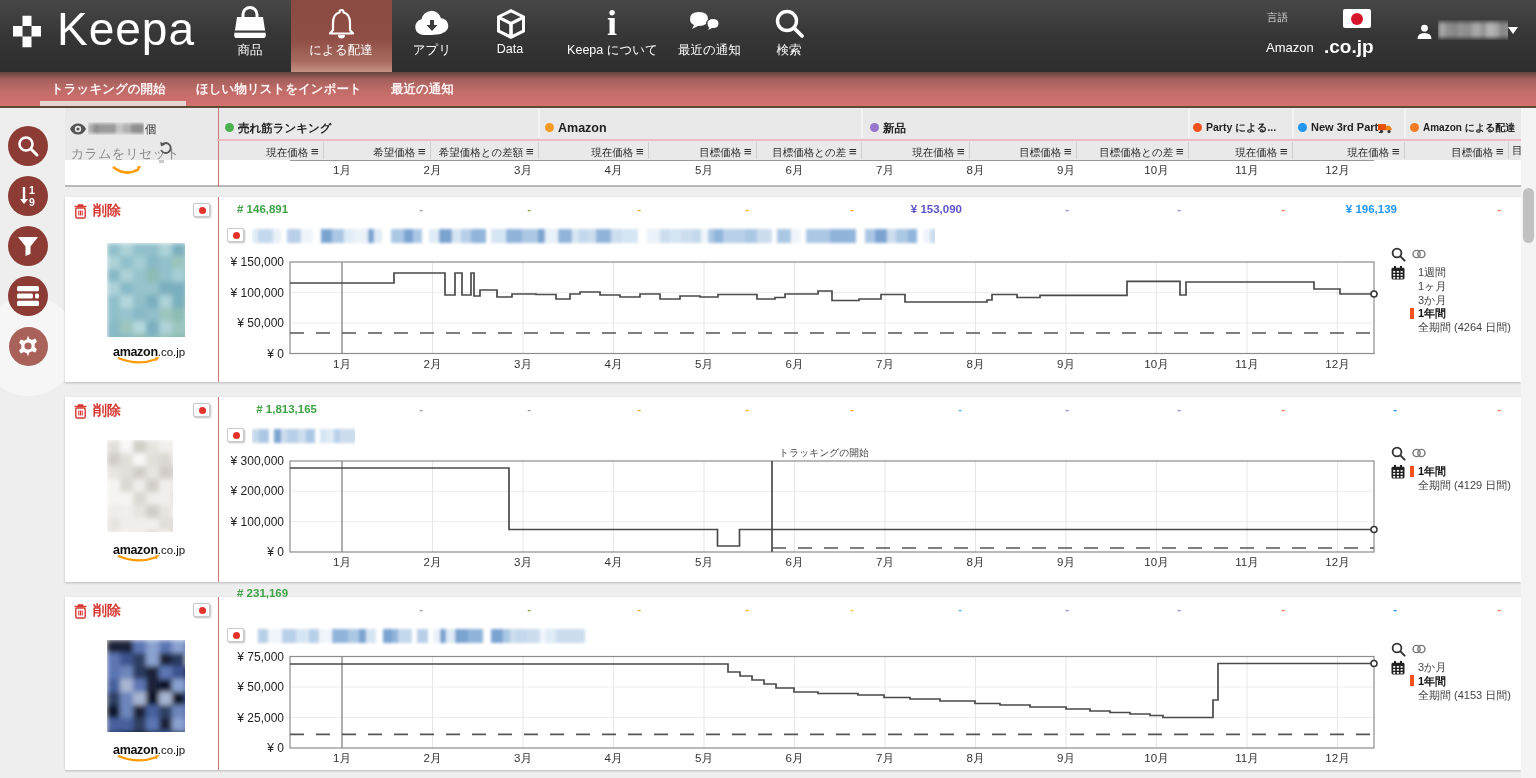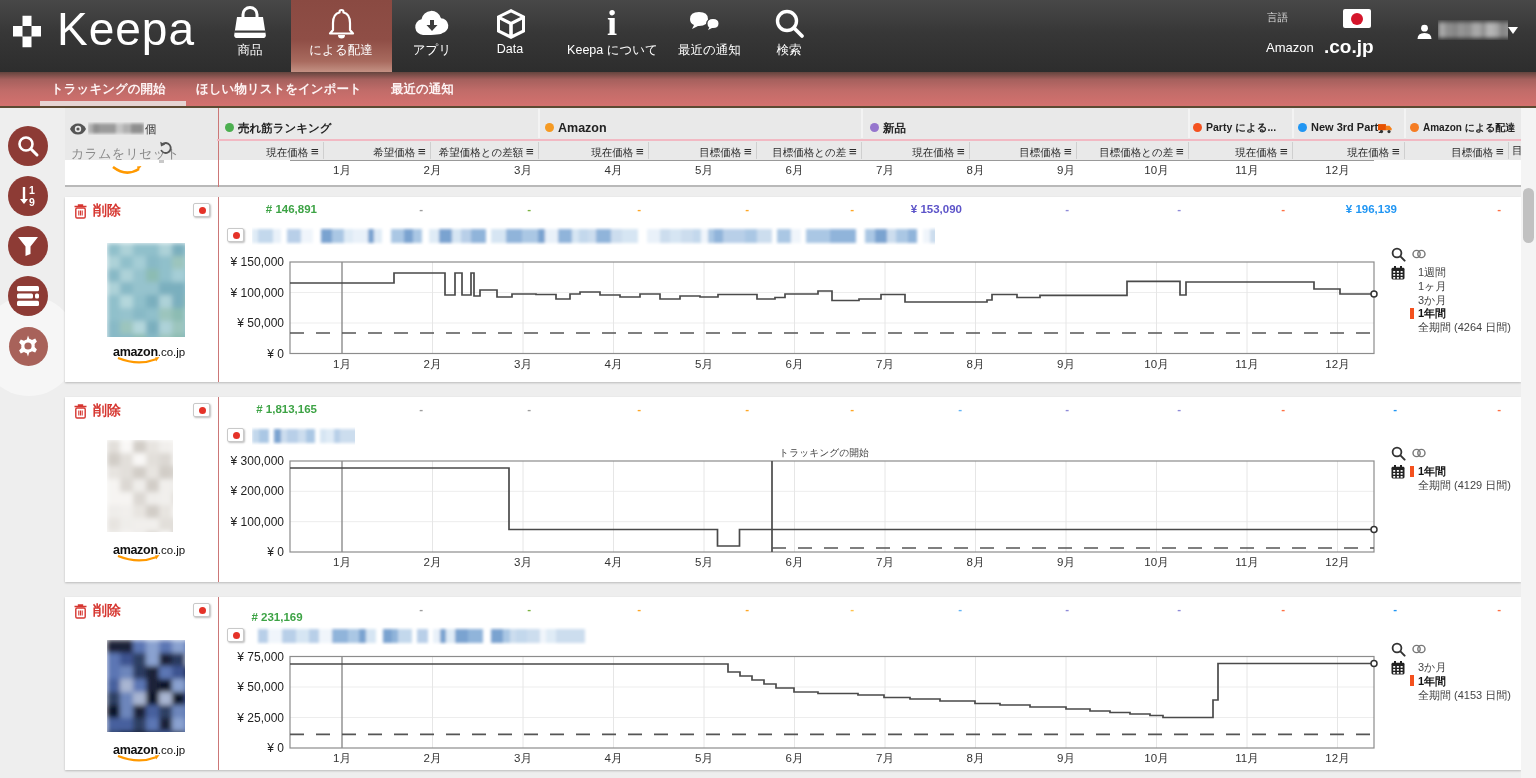--- a/index.html
+++ b/index.html
@@ -303,21 +303,21 @@
       <rect x="52" y="91" width="13" height="13" fill="#9cc5bd"></rect>
       <rect x="65" y="91" width="13" height="13" fill="#8cbcb3"></rect>
       <rect x="78" y="91" width="13" height="13" fill="#88b9c6"></rect>
     </g>
   </svg>
 <div class="abs az" style="left:113px;top:345px">amazon<span>.co.jp</span></div>
 <svg class="abs" style="left:117px;top:357px" width="46" height="9" viewBox="0 0 46 9">
     <path d="M1 1 Q21 9 39 2.2" stroke="#f90" stroke-width="2.2" fill="none"></path>
     <path d="M42.5 0 l-3.4 4.4 -1.1-3.8z" fill="#f90"></path>
   </svg>
-<div class="abs rankv" style="left:237px;top:203px;width:80px;text-align:right"># 146,891</div>
+<div class="abs rankv" style="left:237px;top:203px;width:80px;"># 146,891</div>
 <div class="abs val" style="left:343px;top:203px;width:80px;text-align:right;color:#9e9e9e">-</div>
 <div class="abs val" style="left:451px;top:203px;width:80px;text-align:right;color:#7cb342">-</div>
 <div class="abs val" style="left:561px;top:203px;width:80px;text-align:right;color:#ffa726">-</div>
 <div class="abs val" style="left:669px;top:203px;width:80px;text-align:right;color:#ffa726">-</div>
 <div class="abs val" style="left:774px;top:203px;width:80px;text-align:right;color:#ffa726">-</div>
 <div class="abs val" style="left:882px;top:203px;width:80px;text-align:right;color:#5d54c9">¥ 153,090</div>
 <div class="abs val" style="left:989px;top:203px;width:80px;text-align:right;color:#8f8bd8">-</div>
 <div class="abs val" style="left:1101px;top:203px;width:80px;text-align:right;color:#8f8bd8">-</div>
 <div class="abs val" style="left:1205px;top:203px;width:80px;text-align:right;color:#ff7043">-</div>
 <div class="abs val" style="left:1317px;top:203px;width:80px;text-align:right;color:#2196f3">¥ 196,139</div>
@@ -697,21 +697,21 @@
       <rect x="52" y="91" width="13" height="13" fill="#47609e"></rect>
       <rect x="65" y="91" width="13" height="13" fill="#1a2339"></rect>
       <rect x="78" y="91" width="13" height="13" fill="#6d86bc"></rect>
     </g>
   </svg>
 <div class="abs az" style="left:113px;top:743px">amazon<span>.co.jp</span></div>
 <svg class="abs" style="left:117px;top:755px" width="46" height="9" viewBox="0 0 46 9">
     <path d="M1 1 Q21 9 39 2.2" stroke="#f90" stroke-width="2.2" fill="none"></path>
     <path d="M42.5 0 l-3.4 4.4 -1.1-3.8z" fill="#f90"></path>
   </svg>
-<div class="abs rankv" style="left:237px;top:611px;width:80px;text-align:center"># 231,169</div>
+<div class="abs rankv" style="left:237px;top:587px;width:80px;text-align:left"># 231,169</div>
 <div class="abs val" style="left:343px;top:603px;width:80px;text-align:right;color:#9e9e9e">-</div>
 <div class="abs val" style="left:451px;top:603px;width:80px;text-align:right;color:#7cb342">-</div>
 <div class="abs val" style="left:561px;top:603px;width:80px;text-align:right;color:#ffa726">-</div>
 <div class="abs val" style="left:669px;top:603px;width:80px;text-align:right;color:#ffa726">-</div>
 <div class="abs val" style="left:774px;top:603px;width:80px;text-align:right;color:#ffc34d">-</div>
 <div class="abs val" style="left:882px;top:603px;width:80px;text-align:right;color:#64b5f6">-</div>
 <div class="abs val" style="left:989px;top:603px;width:80px;text-align:right;color:#8f8bd8">-</div>
 <div class="abs val" style="left:1101px;top:603px;width:80px;text-align:right;color:#8f8bd8">-</div>
 <div class="abs val" style="left:1205px;top:603px;width:80px;text-align:right;color:#ff7043">-</div>
 <div class="abs val" style="left:1317px;top:603px;width:80px;text-align:right;color:#2196f3">-</div>

